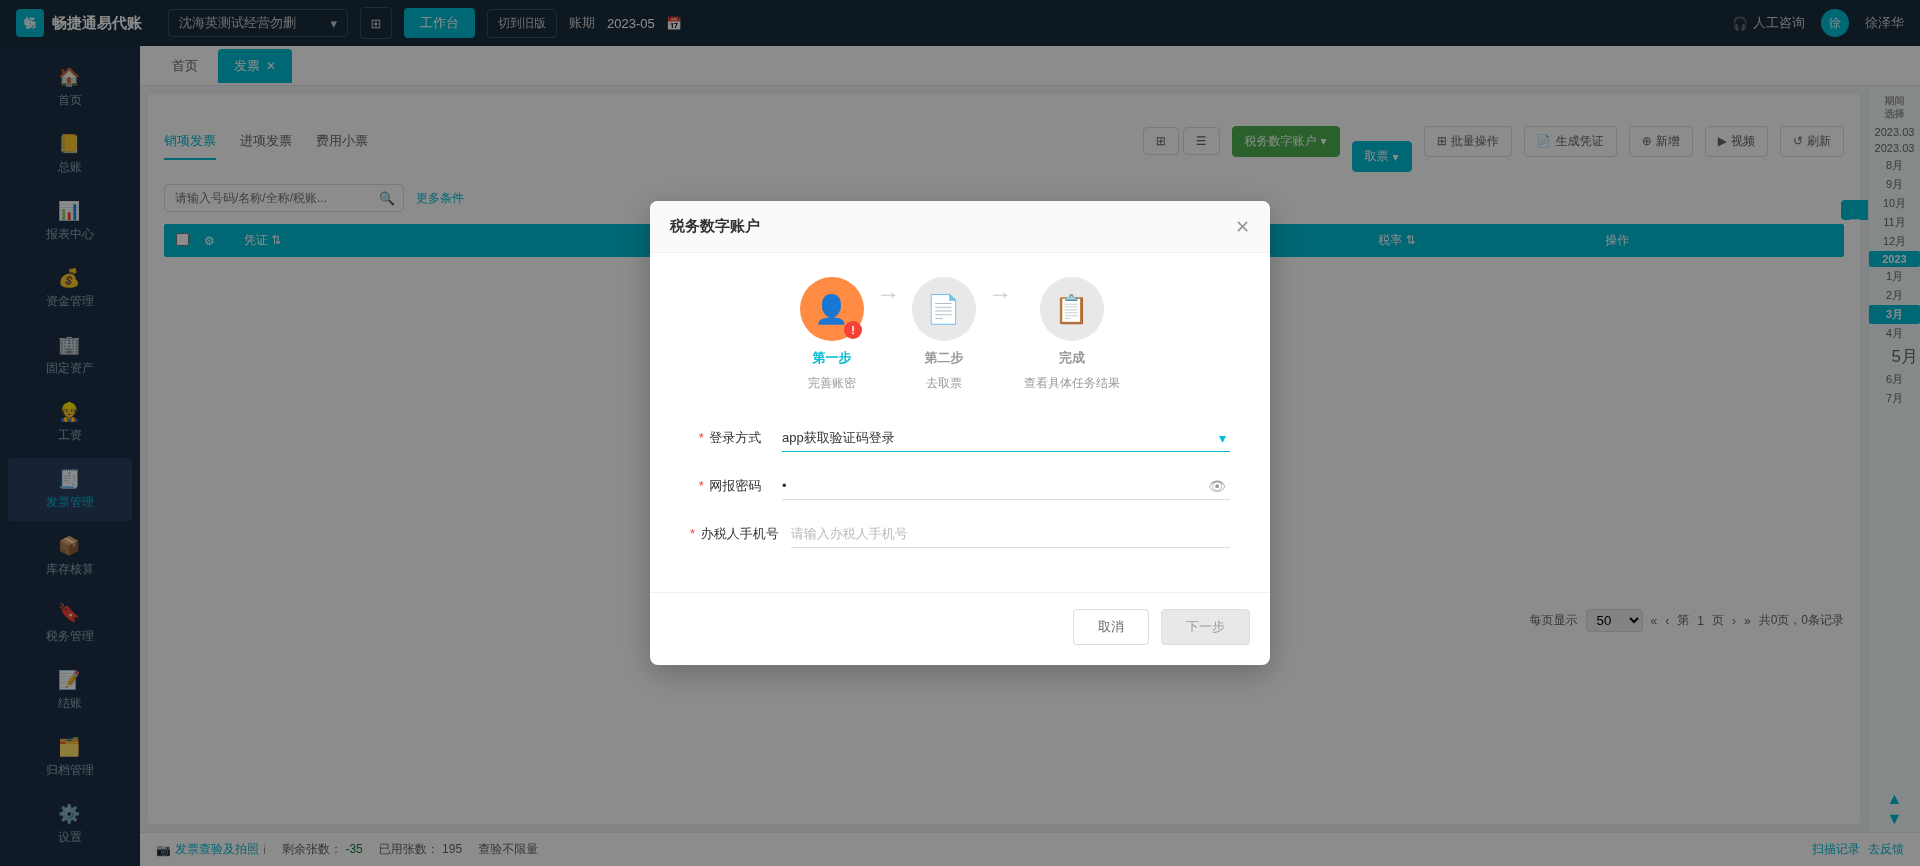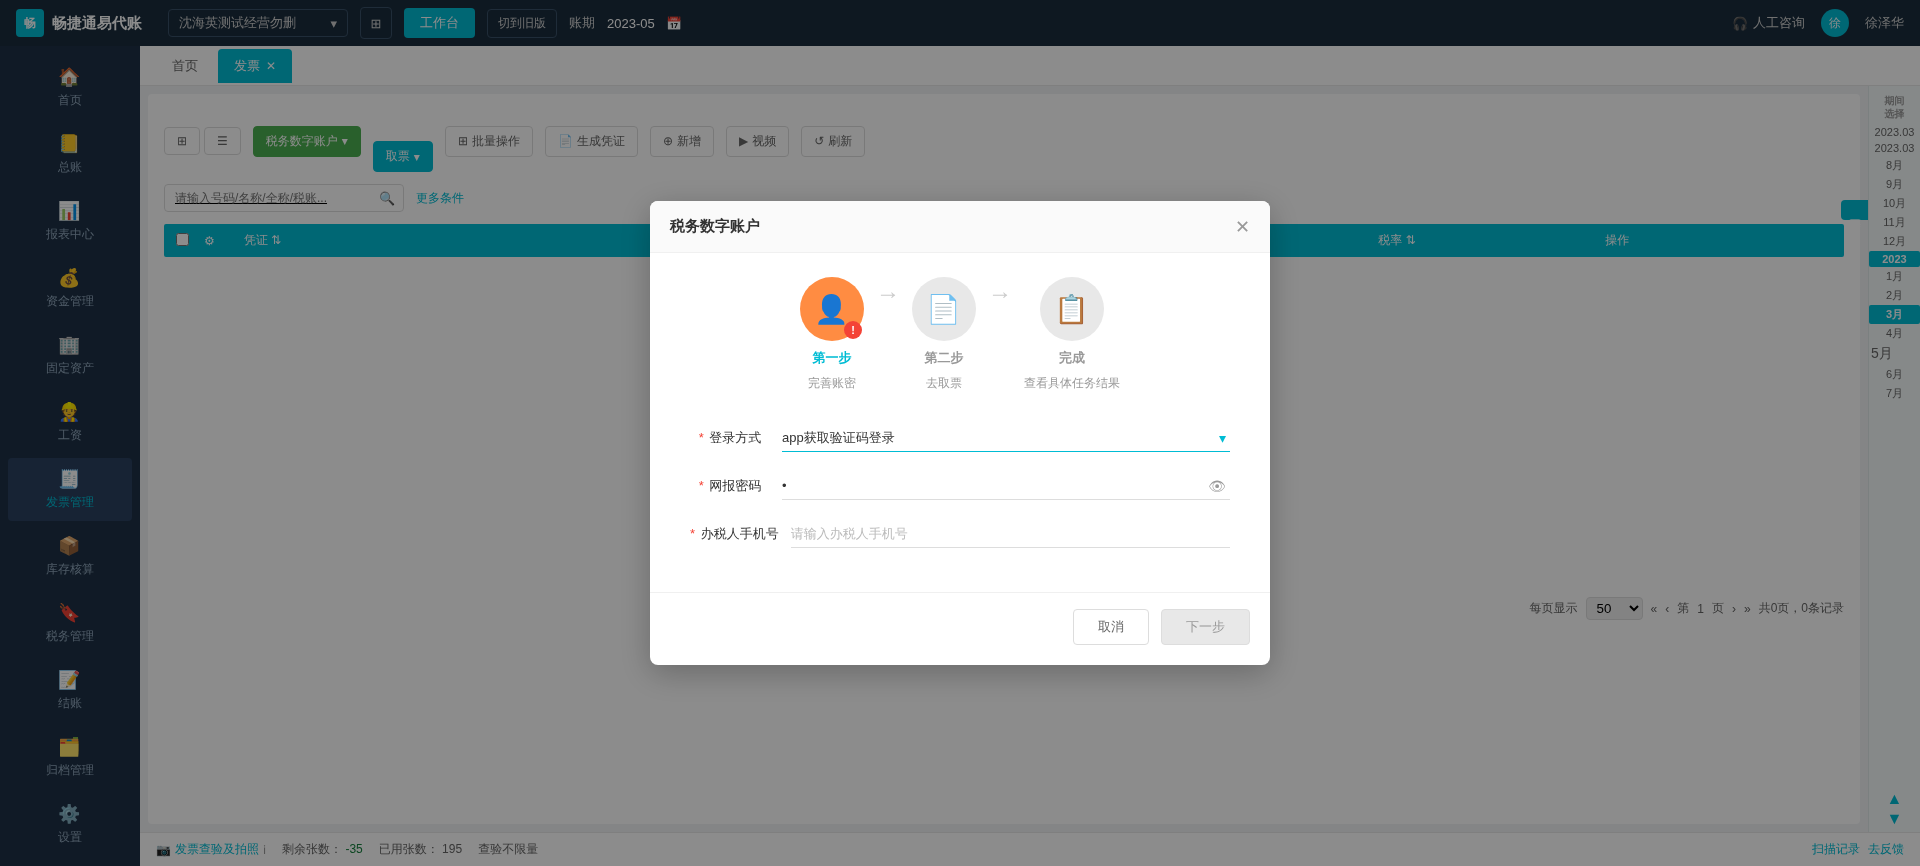--- a/index.html
+++ b/index.html
@@ -183,21 +183,20 @@
       position: relative;
       display: flex; align-items: center;
     }
     .search-input {
       border: 1px solid #ddd;
       border-radius: 4px;
       padding: 6px 30px 6px 10px;
       font-size: 12px;
       width: 240px;
       outline: none;
-      text-decoration: underline;
     }
     .search-icon-btn {
       position: absolute; right: 8px;
       color: #999; cursor: pointer;
     }
     .filter-link { color: #00bcd4; font-size: 12px; cursor: pointer; }
 
     
     .table-header {
       background: #00bcd4;
@@ -491,20 +490,31 @@
         <span>发票</span>
         <span class="tab-close">✕</span>
       </div>
     </div>
 
     <div style="flex:1;display:flex;overflow:hidden;">
 
       <div class="page-content">
 
         <div style="display:flex;align-items:center;justify-content:space-between;margin-bottom:12px;">
+          <div class="sub-tabs" style="border-bottom:none;margin-bottom:0;">
+            <div class="sub-tab active">
+              <span>销项发票</span>
+            </div>
+            <div class="sub-tab">
+              <span>进项发票</span>
+            </div>
+            <div class="sub-tab">
+              <span>费用小票</span>
+            </div>
+          </div>
           <div class="toolbar" style="margin-bottom:0;">
             <div style="display:flex;gap:4px;">
               <div class="toolbar-btn">⊞</div>
               <div class="toolbar-btn">☰</div>
             </div>
             <div class="toolbar-btn primary">
               <span>税务数字账户</span>
               <span>▾</span>
             </div>
             <div class="toolbar-btn teal">
@@ -570,21 +580,21 @@
             <span>税率</span>
             <span>⇅</span>
           </div>
           <div class="table-header-cell">操作</div>
         </div>
 
         <div style="height:340px;display:flex;align-items:center;justify-content:center;color:#ccc;font-size:13px;">
           暂无数据
         </div>
 
-        <div style="display:flex;align-items:center;justify-content:flex-end;gap:8px;margin-top:0;font-size:12px;color:#666;">
+        <div style="display:flex;align-items:center;justify-content:flex-end;gap:8px;margin-top:12px;font-size:12px;color:#666;">
           <span>每页显示</span>
           <select class="page-select">
             <option>50</option>
             <option>100</option>
           </select>
           <span style="cursor:pointer;">«</span>
           <span style="cursor:pointer;">‹</span>
           <span>第</span>
           <span>1</span>
           <span>页</span>
@@ -601,21 +611,21 @@
         <div style="font-size:11px;color:#666;text-align:center;padding:2px;cursor:pointer;width:100%;">8月</div>
         <div style="font-size:11px;color:#666;text-align:center;padding:2px;cursor:pointer;width:100%;">9月</div>
         <div style="font-size:11px;color:#666;text-align:center;padding:2px;cursor:pointer;width:100%;">10月</div>
         <div style="font-size:11px;color:#666;text-align:center;padding:2px;cursor:pointer;width:100%;">11月</div>
         <div style="font-size:11px;color:#666;text-align:center;padding:2px;cursor:pointer;width:100%;">12月</div>
         <div style="font-size:11px;background:#00bcd4;color:#fff;text-align:center;padding:2px;cursor:pointer;width:100%;border-radius:2px;font-weight:bold;">2023</div>
         <div style="font-size:11px;color:#666;text-align:center;padding:2px;cursor:pointer;width:100%;">1月</div>
         <div style="font-size:11px;color:#666;text-align:center;padding:2px;cursor:pointer;width:100%;">2月</div>
         <div style="font-size:11px;background:#00bcd4;color:#fff;text-align:center;padding:2px;cursor:pointer;width:100%;border-radius:2px;font-weight:bold;">3月</div>
         <div style="font-size:11px;color:#666;text-align:center;padding:2px;cursor:pointer;width:100%;">4月</div>
-        <div style="font-size:14px;color:#666;text-align:left;padding:2px;cursor:pointer;width:100%;">5月</div>
+        <div style="font-size:17px;color:#666;text-align:right;padding:2px;cursor:pointer;width:100%;">5月</div>
         <div style="font-size:11px;color:#666;text-align:center;padding:2px;cursor:pointer;width:100%;">6月</div>
         <div style="font-size:11px;color:#666;text-align:center;padding:2px;cursor:pointer;width:100%;">7月</div>
         <div style="margin-top:auto;display:flex;flex-direction:column;align-items:center;gap:2px;padding:4px 0;">
           <span style="cursor:pointer;color:#00bcd4;font-size:16px;">▲</span>
           <span style="cursor:pointer;color:#00bcd4;font-size:16px;">▼</span>
         </div>
       </div>
 
     </div>
 

